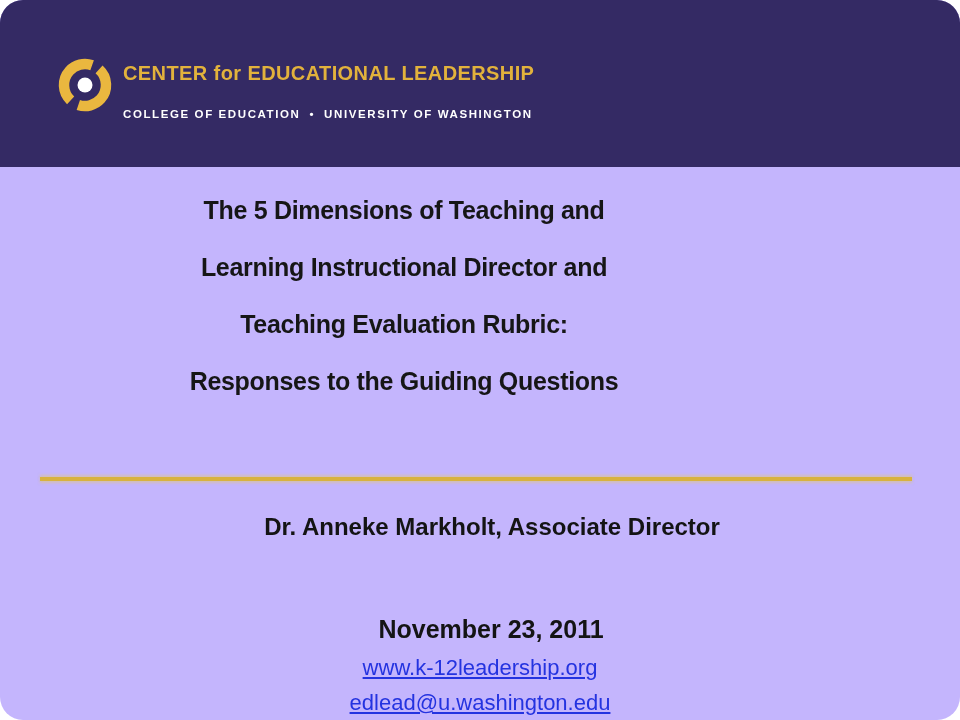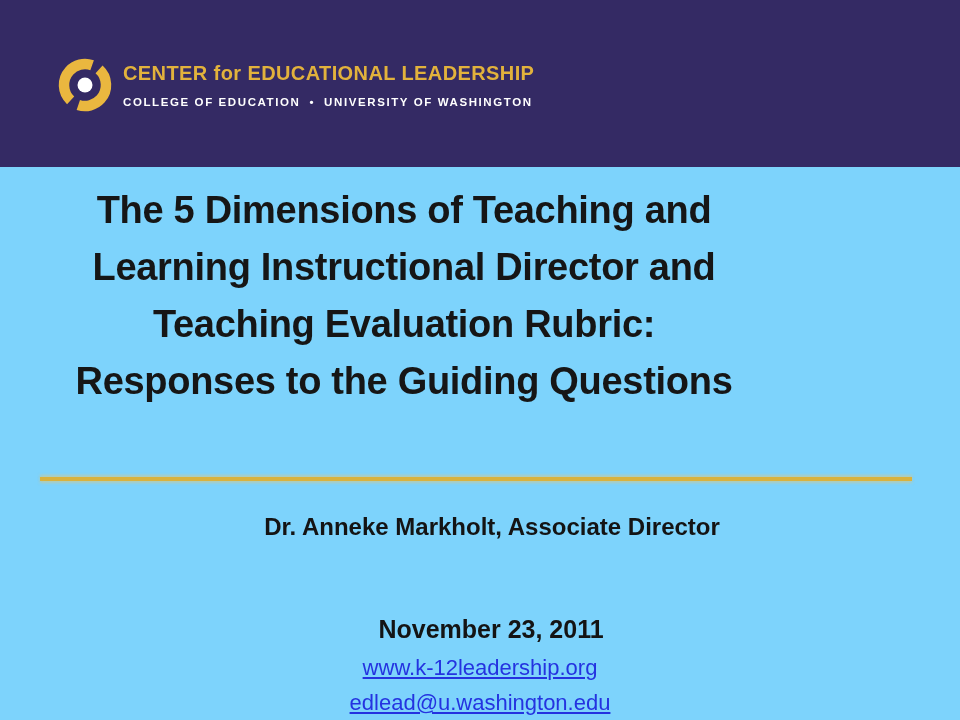--- a/index.html
+++ b/index.html
@@ -5,22 +5,23 @@
   html, body {
     margin: 0;
     padding: 0;
     background: #ffffff;
     font-family: "Liberation Sans", sans-serif;
   }
   .slide {
     position: relative;
     width: 960px;
     height: 720px;
-    background: #7dd3fc;
+    background: #c4b5fd;
     overflow: hidden;
+    border-radius: 23px;
   }
 
   
   .header-band {
     position: absolute;
     top: 0; left: 0;
     width: 960px;
     height: 167px;
     background: #342a64;
   }
@@ -38,41 +39,41 @@
   }
   .org-name {
     color: #e2b23c;
     font-size: 20px;
     font-weight: bold;
     letter-spacing: 0.4px;
     line-height: 26px;
     white-space: nowrap;
   }
   .org-sub {
-    margin-top: 10px;
+    margin-top: 22px;
     color: #ffffff;
     font-size: 11.5px;
     font-weight: bold;
     letter-spacing: 1.6px;
     white-space: nowrap;
   }
   .org-sub .bullet {
     margin: 0 9px;
     color: #ffffff;
   }
 
   
   .title-block {
     position: absolute;
     top: 182px;
     left: 0;
     width: 808px;
     text-align: center;
     color: #161616;
-    font-size: 38px;
+    font-size: 25px;
     font-weight: bold;
     letter-spacing: -0.3px;
     line-height: 57px;
   }
 
   
   .divider {
     position: absolute;
     top: 477px;
     left: 40px;

